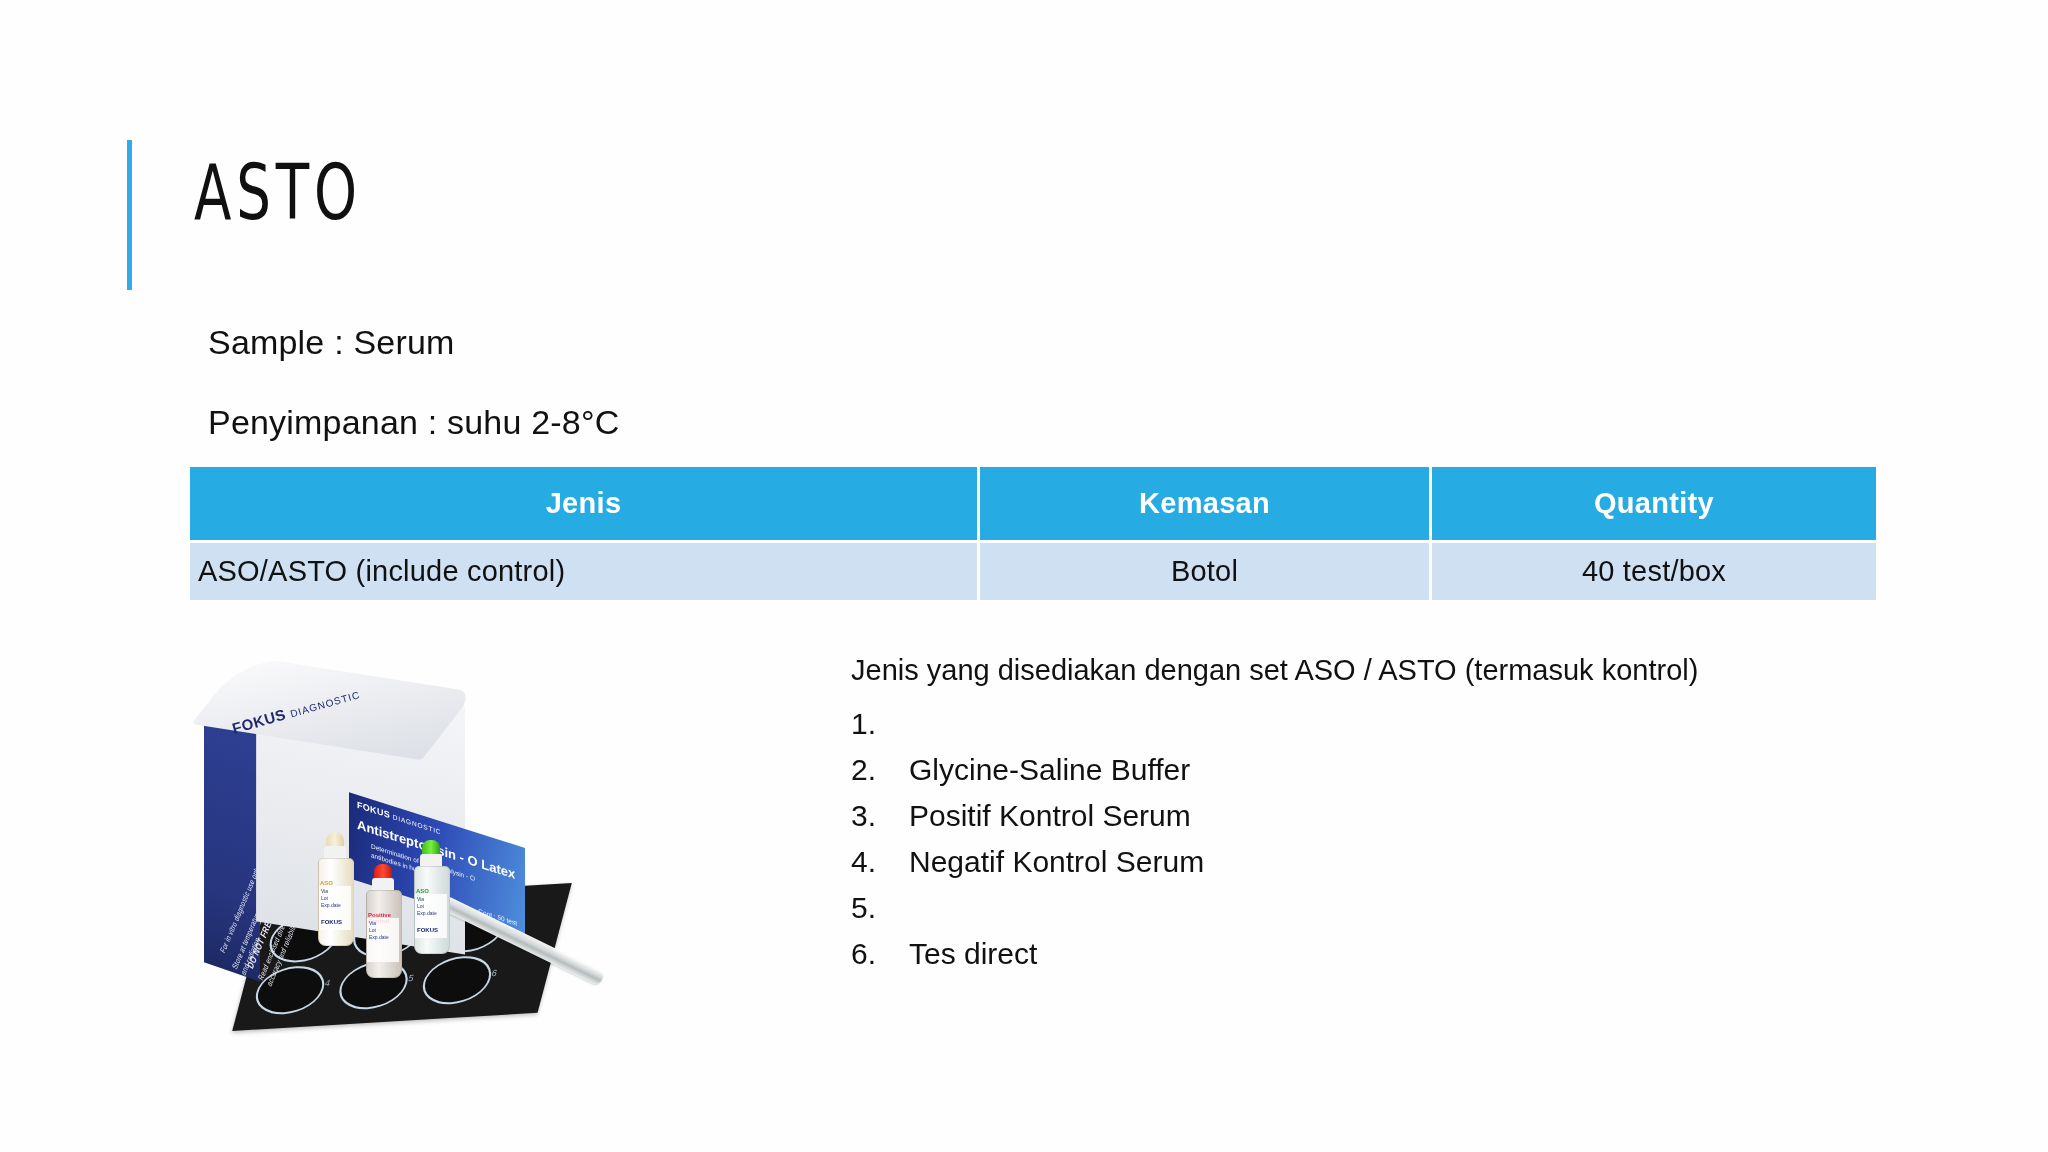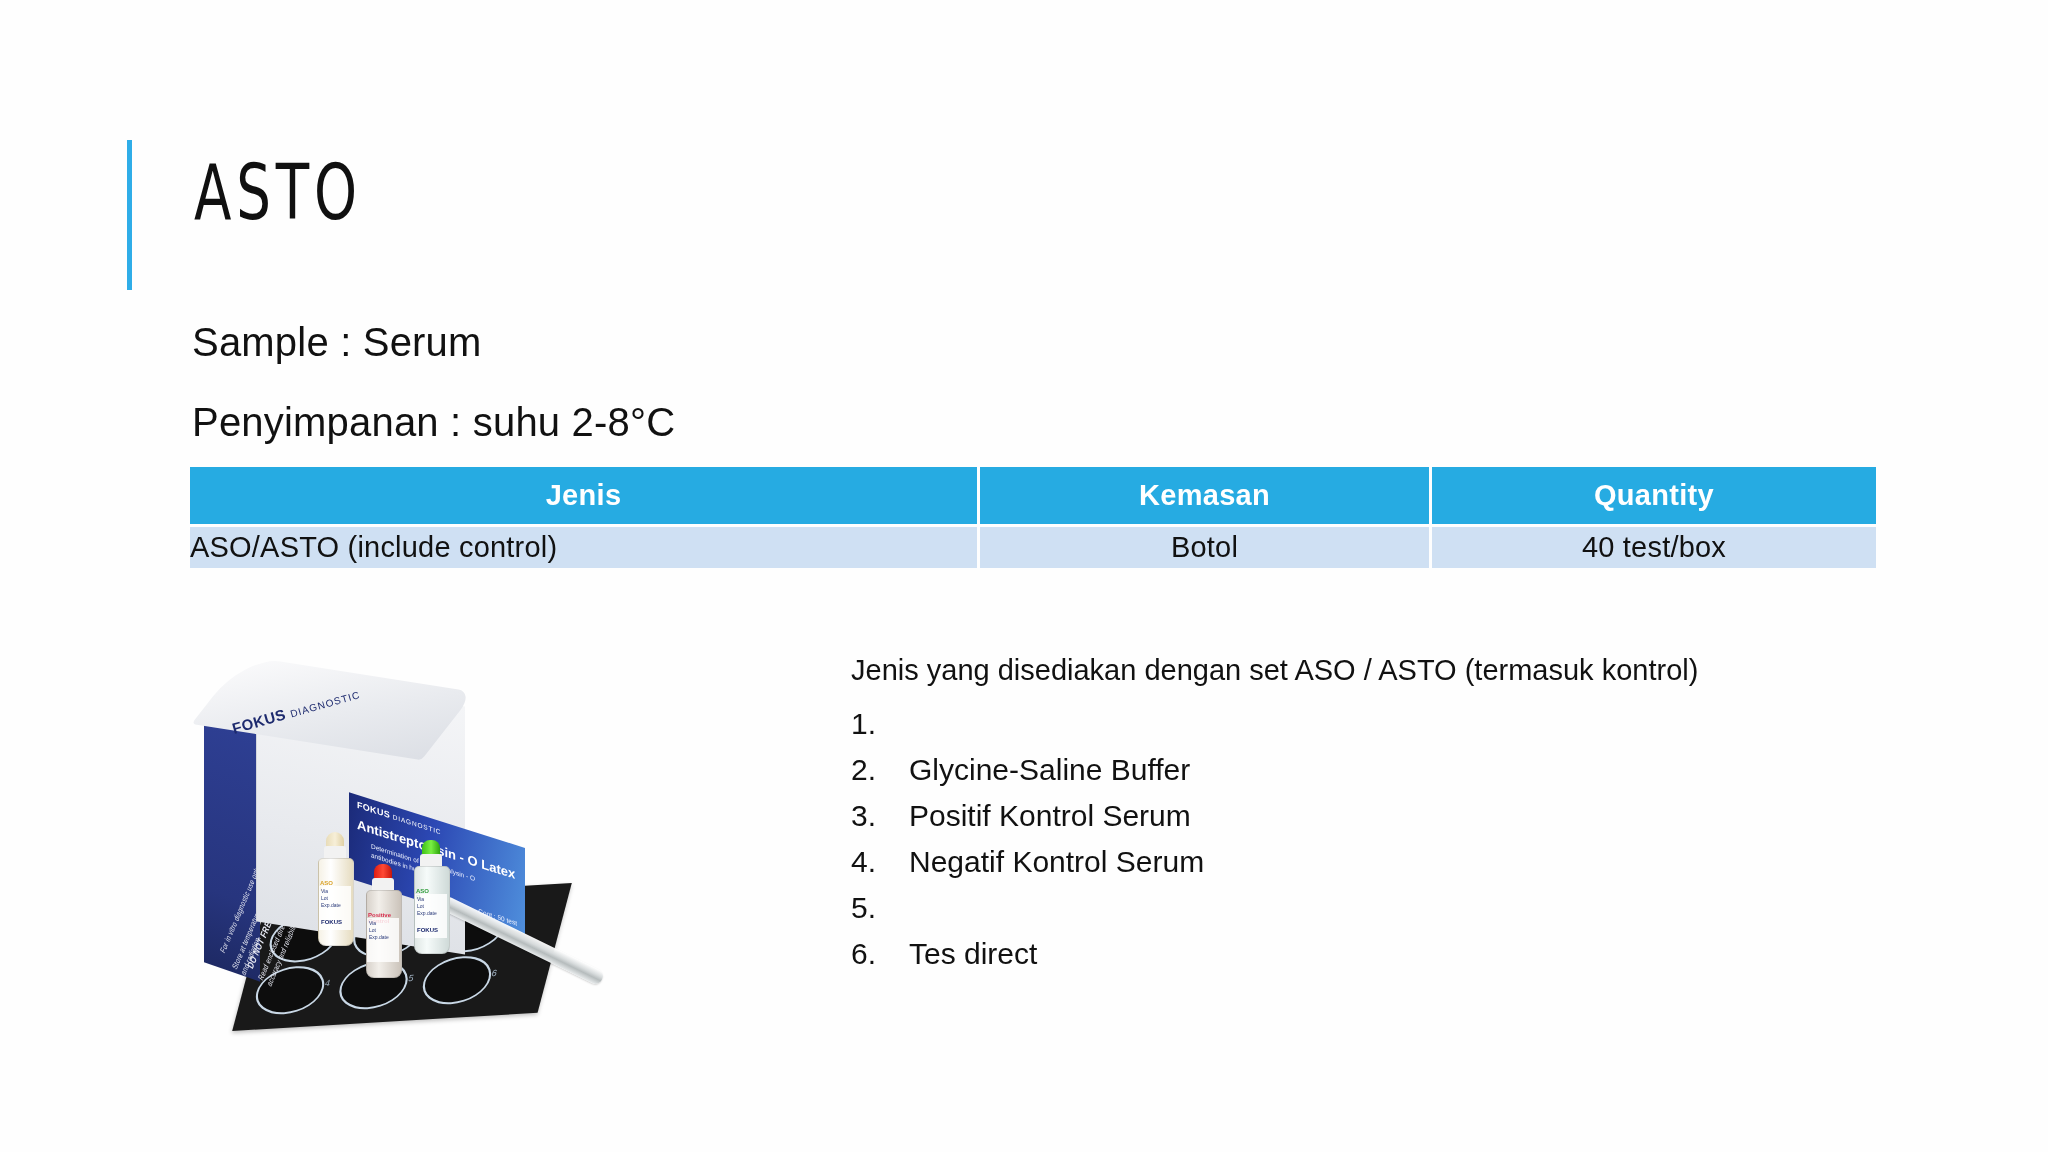--- a/index.html
+++ b/index.html
@@ -36,43 +36,43 @@
     color: #101010;
     font-family: "Liberation Sans Narrow", "DejaVu Sans Condensed", "Liberation Sans", sans-serif;
     transform: scaleX(0.80);
     transform-origin: left top;
     white-space: nowrap;
   }
 
   
   .meta-line {
     position: absolute;
-    left: 192px;
-    font-size: 40px;
+    left: 208px;
+    font-size: 34px;
     line-height: 40px;
     font-weight: 400;
     color: #111111;
     white-space: nowrap;
     letter-spacing: 0.2px;
   }
   #meta-sample { top: 322px; }
   #meta-storage { top: 402px; text-align: center; }
 
   
   #spec-table {
     position: absolute;
     left: 187px;
     top: 464px;
     width: 1686px;
     border-collapse: separate;
     border-spacing: 3px 3px;
     table-layout: fixed;
   }
   #spec-table th, #spec-table td {
-    padding: 0;
+    padding: 8px;
     margin: 0;
   }
   .th-cell {
     background: #26ABE2;
     color: #FFFFFF;
     font-size: 29px;
     font-weight: 700;
     text-align: center;
     height: 57px;
     vertical-align: middle;

